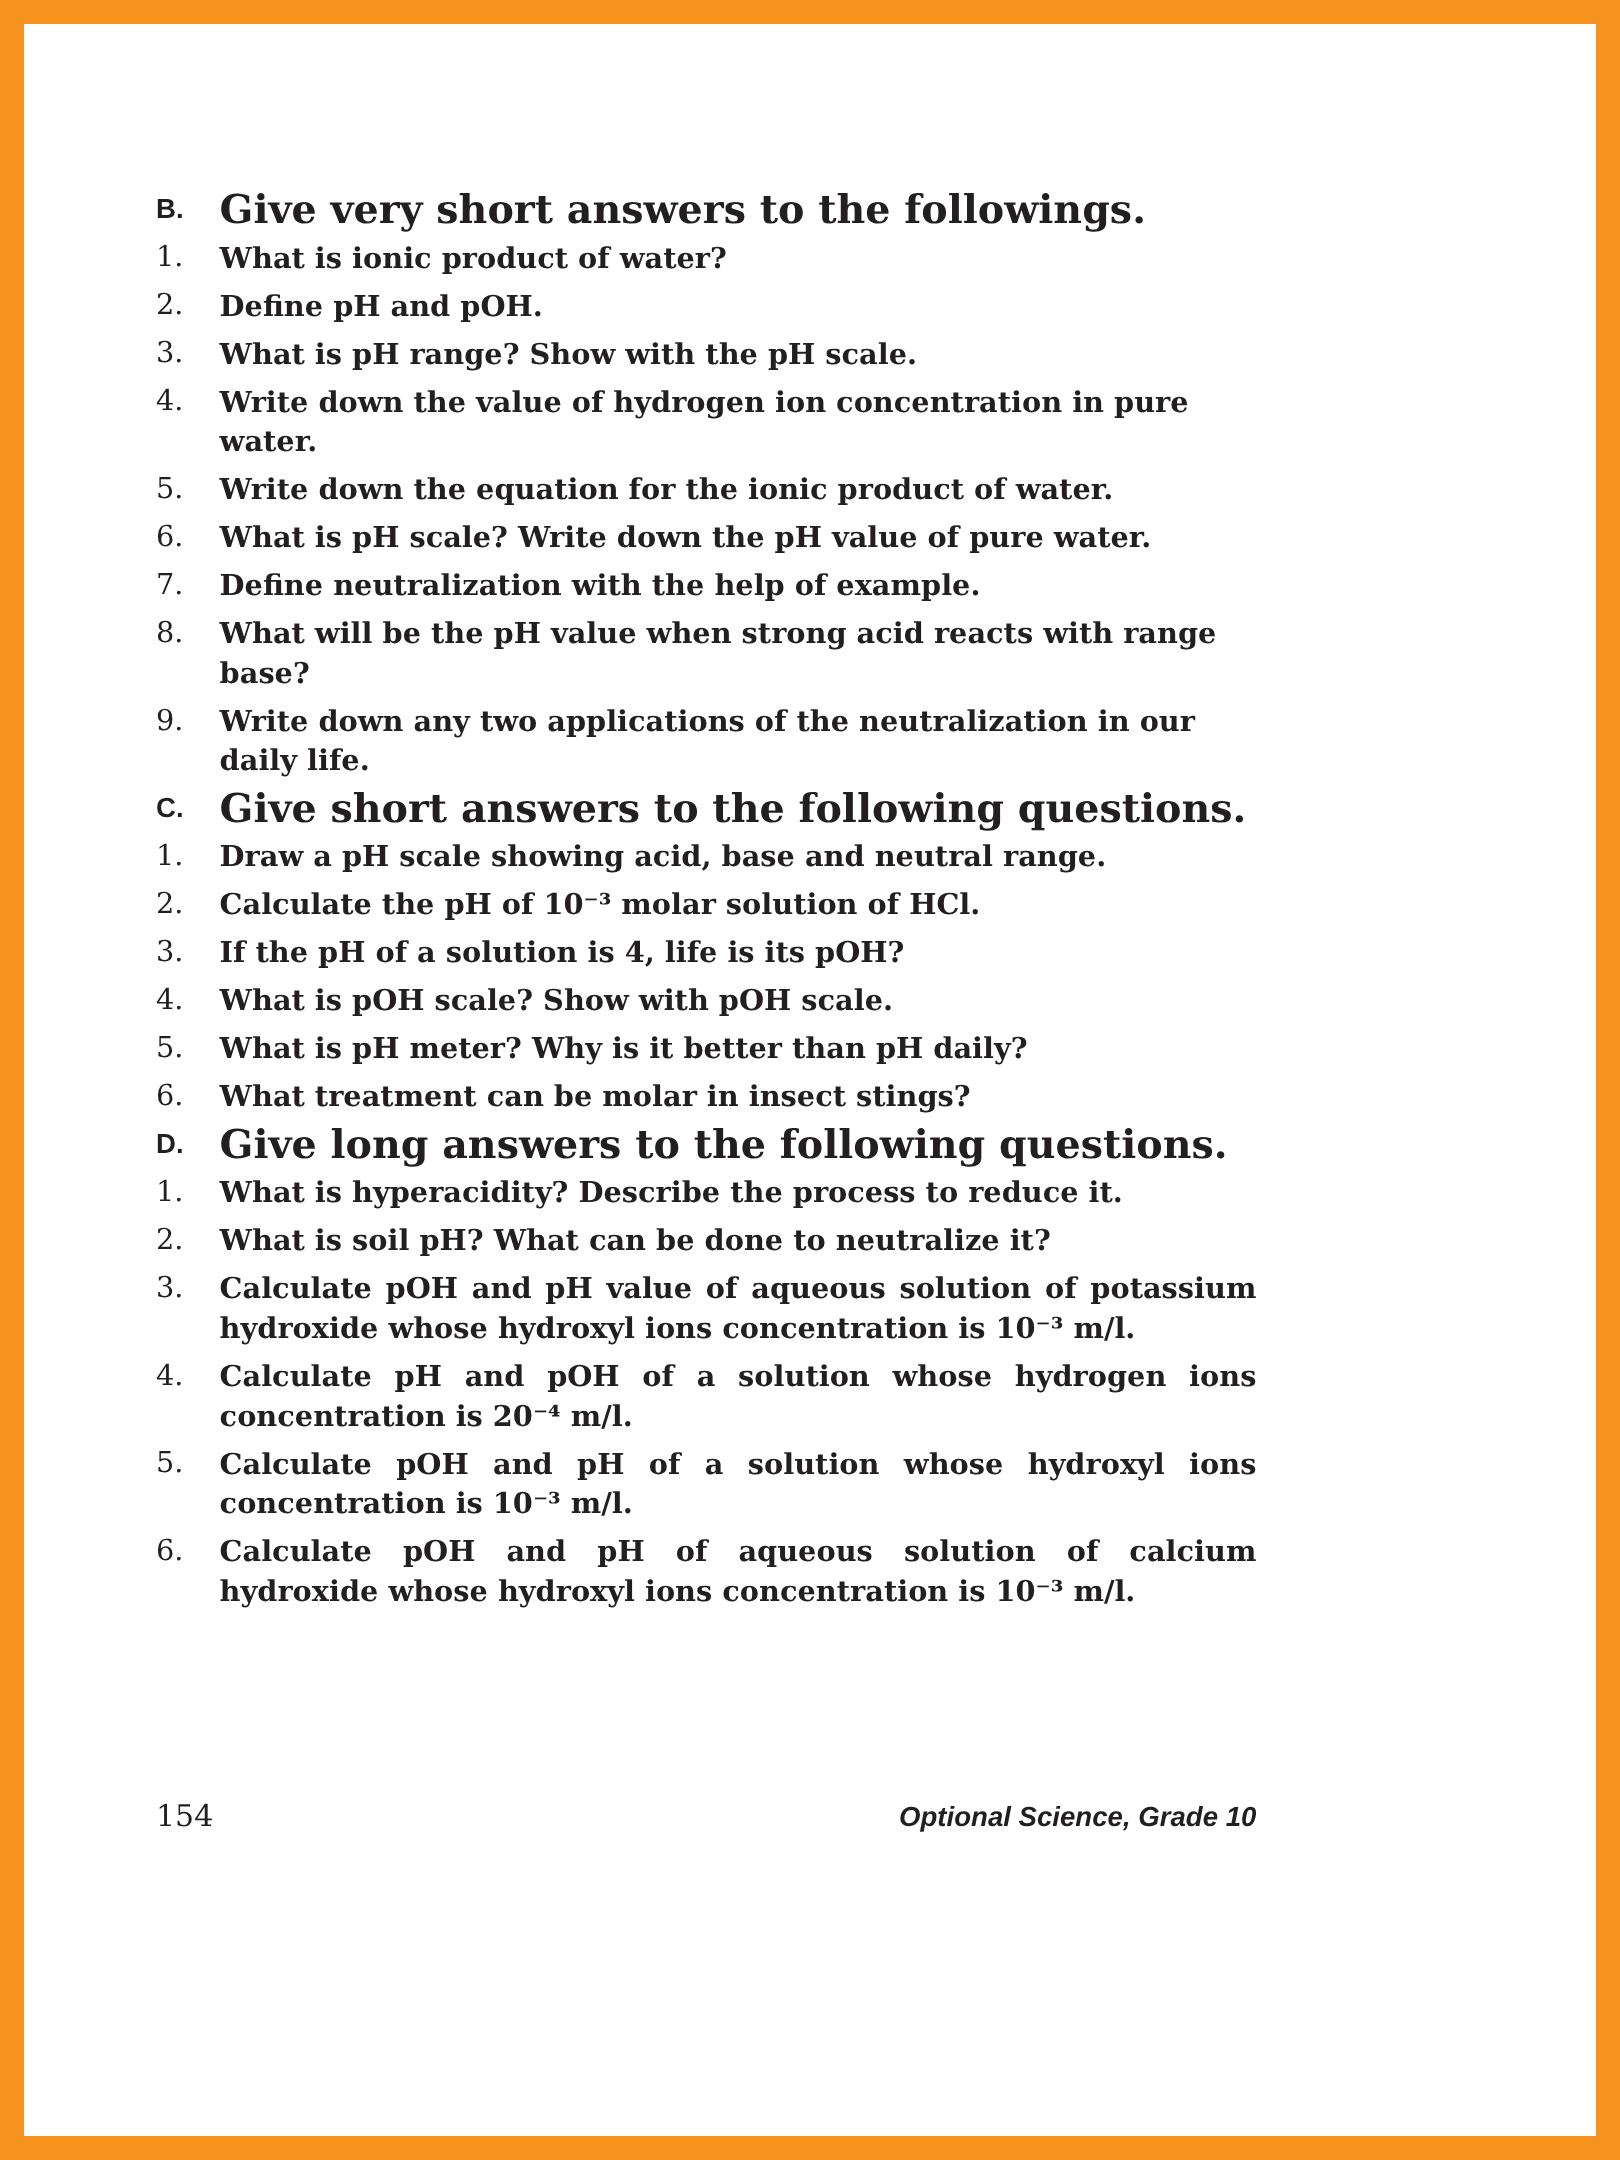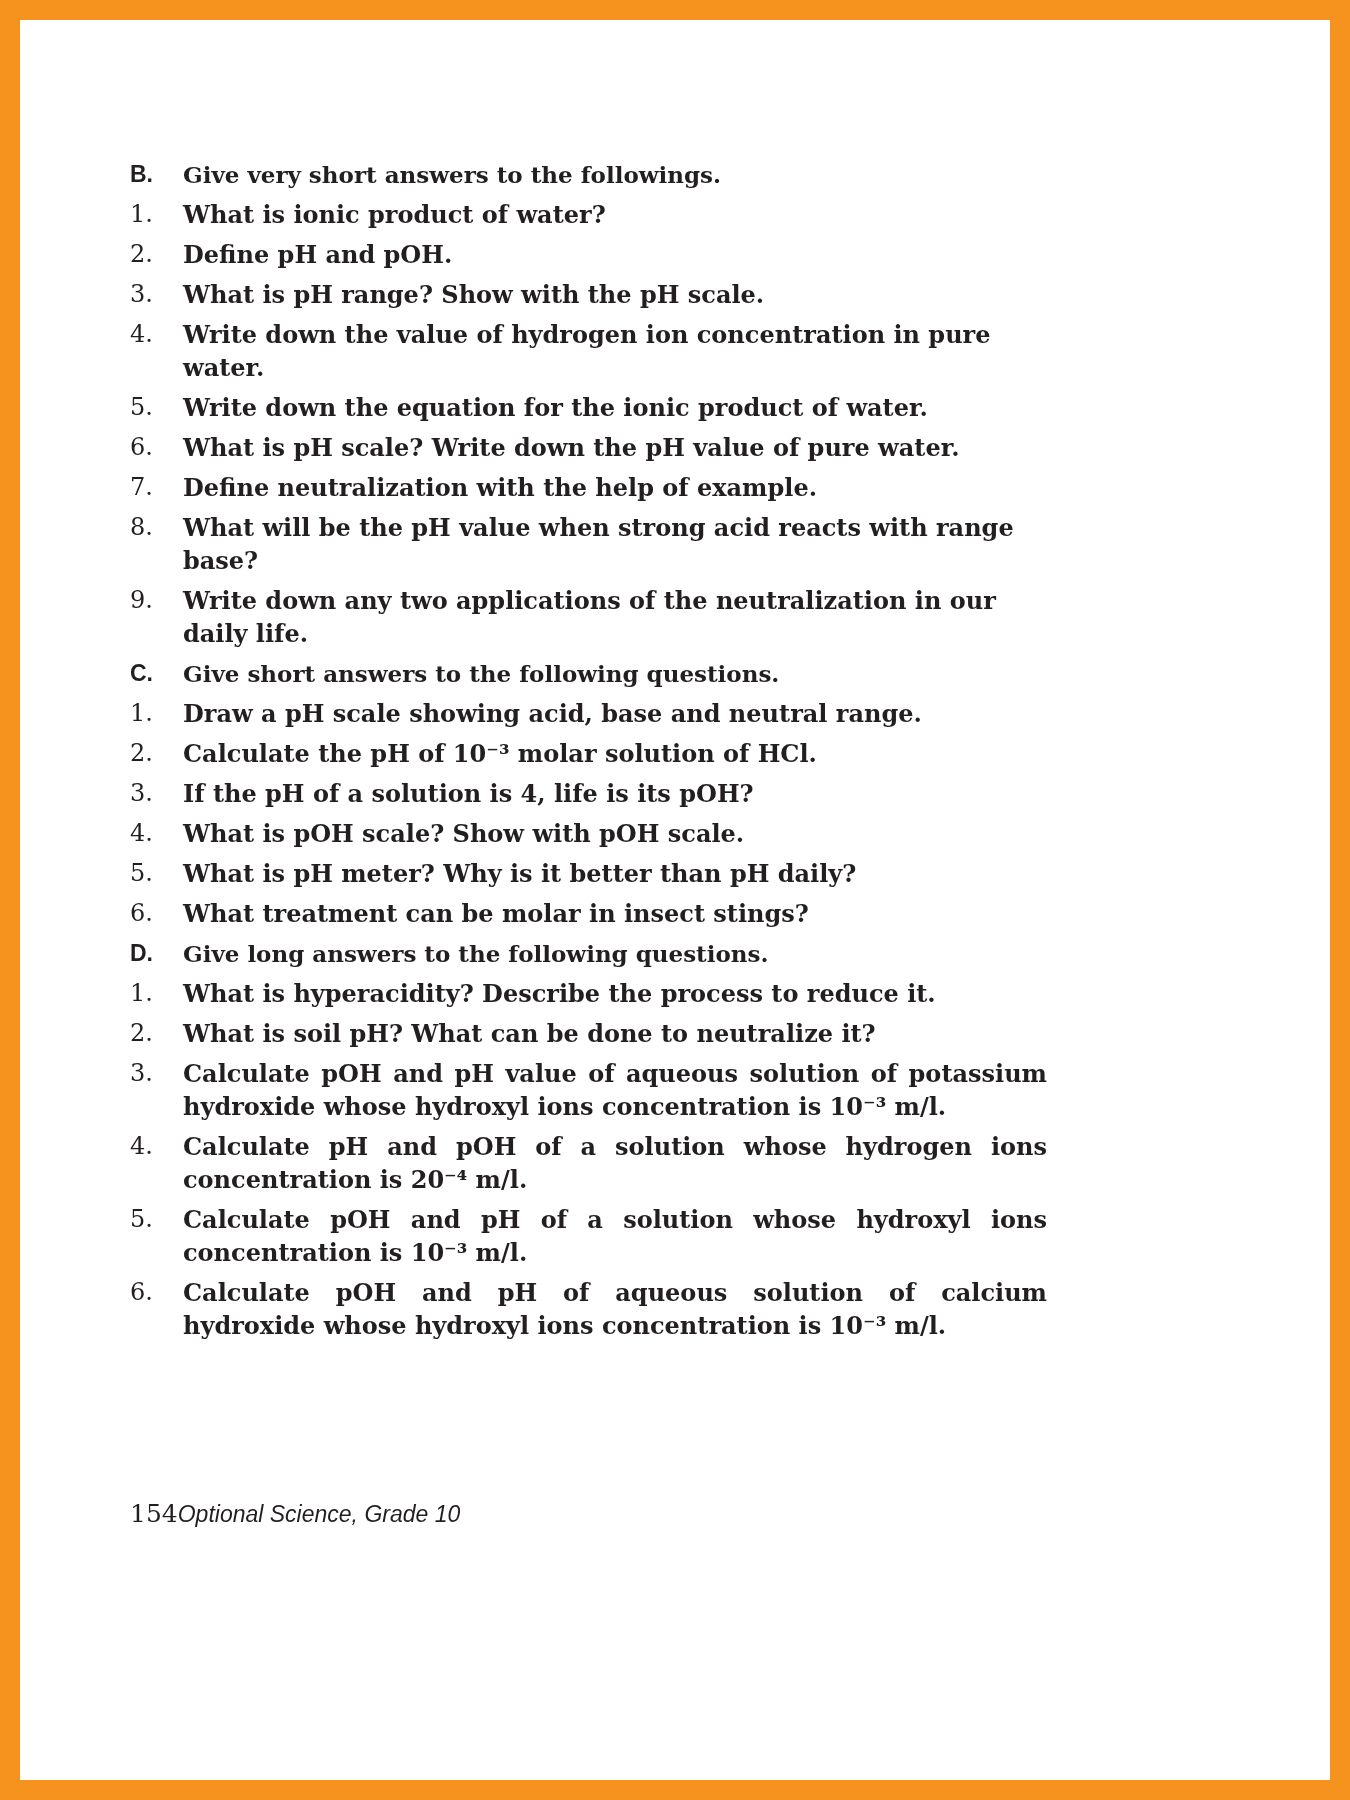--- a/index.html
+++ b/index.html
@@ -37,42 +37,42 @@
     flex: 1 1 auto;
     font-weight: bold;
   }
   .heading .num {
     font-family: "Liberation Sans", sans-serif;
     font-weight: bold;
     font-size: 23px;
   }
   .heading .txt {
     font-weight: bold;
-    font-size: 23px;
+    font-size: 33px;
   }
   .justify .txt {
     text-align: justify;
   }
   .footer {
     position: absolute;
     left: 110px;
     right: 283px;
     bottom: 252px;
     display: flex;
-    justify-content: flex-start;
+    justify-content: space-between;
     align-items: baseline;
   }
   .page-num {
     font-size: 25px;
     font-family: "DejaVu Serif", serif;
   }
   .book-title {
     font-family: "Liberation Sans", sans-serif;
     font-style: italic;
-    font-weight: normal;
+    font-weight: bold;
     font-size: 23px;
   }
 </style>
 </head>
 <body>
 
 <div class="page">
   <div class="content">
 
     <div class="row heading">

